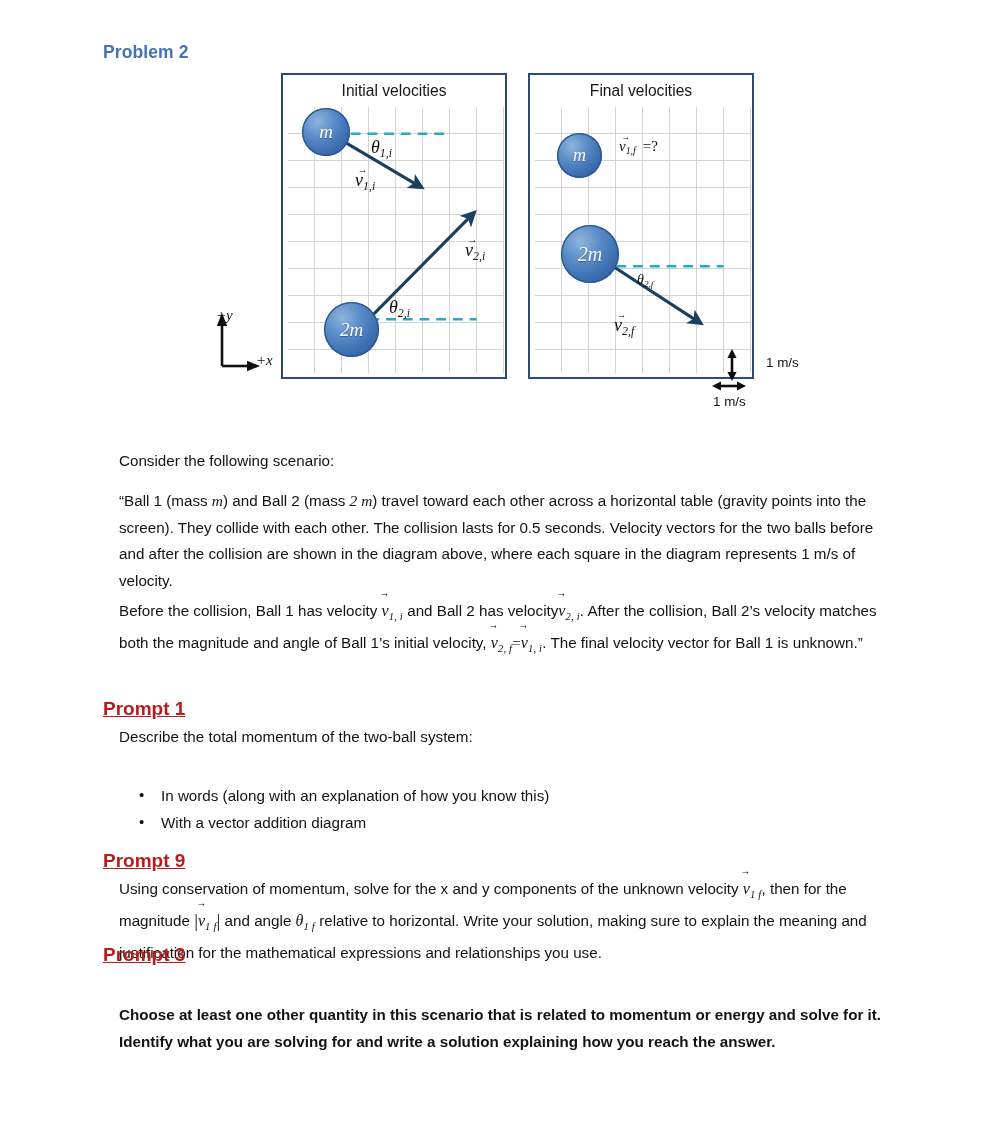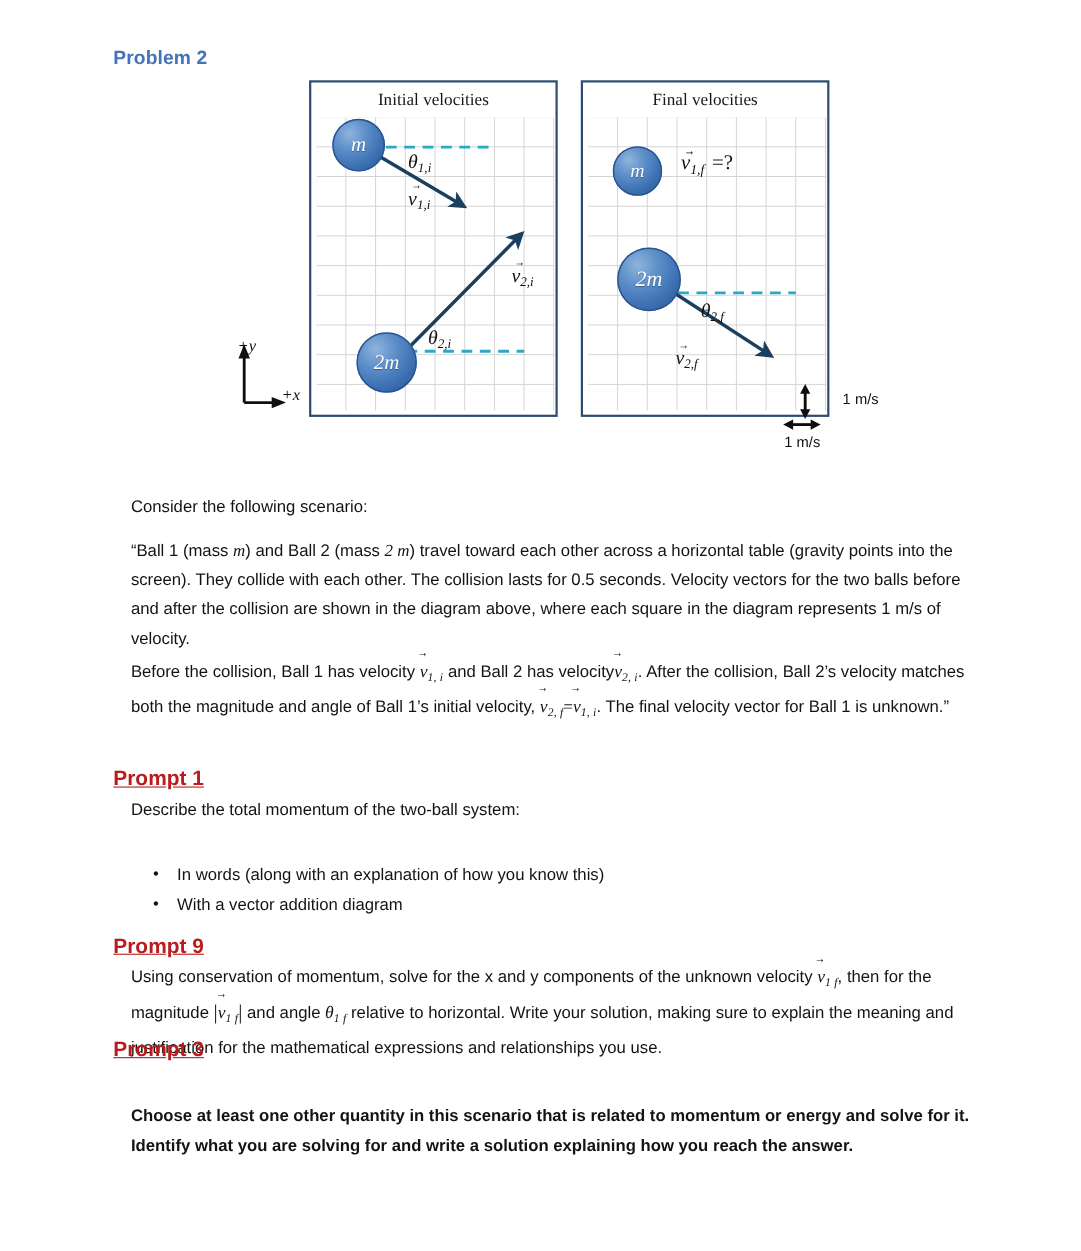--- a/index.html
+++ b/index.html
@@ -117,21 +117,21 @@
     background: #ffffff;
     box-sizing: border-box;
   }
   .panel-title {
     position: absolute;
     left: 0;
     width: 100%;
     text-align: center;
     font-size: 15.6px;
     color: #161616;
-    font-family: Liberation Serif, serif;
+    font-family: Liberation Sans, sans-serif;
   }
   .grid-area {
     position: absolute;
     overflow: hidden;
     background-image:
       linear-gradient(to right, #d4d4d4 1px, transparent 1px),
       linear-gradient(to bottom, #d4d4d4 1px, transparent 1px);
   }
   .ball {
     position: absolute;
@@ -237,21 +237,21 @@
       <div class="ball" style="left:19px; top:33px; width:48px; height:48px; font-size:19px;">
         <span>m</span>
       </div>
       <div class="ball" style="left:41px; top:227px; width:55px; height:55px; font-size:19px;">
         <span>2m</span>
       </div>
 
       <div class="lbl" style="left:88px; top:62px; font-size:18px;">
         <span>θ</span><span class="s">1,i</span>
       </div>
-      <div class="lbl" style="left:72px; top:95px; font-size:18px;margin-left:16px;">
+      <div class="lbl" style="left:72px; top:95px; font-size:18px;">
         <span class="vlbl">v</span><span class="s">1,i</span>
       </div>
       <div class="lbl" style="left:182px; top:165px; font-size:18px;">
         <span class="vlbl">v</span><span class="s">2,i</span>
       </div>
       <div class="lbl" style="left:106px; top:222px; font-size:18px;">
         <span>θ</span><span class="s">2,i</span>
       </div>
     </div>
 
@@ -271,24 +271,24 @@
         <line x1="86" y1="195" x2="166" y2="247" stroke="#1b3f5e" stroke-width="3.2" marker-end="url(#ah2)" stroke-linecap="round"></line>
       </svg>
 
       <div class="ball" style="left:27px; top:58px; width:45px; height:45px; font-size:18px;">
         <span>m</span>
       </div>
       <div class="ball" style="left:31px; top:150px; width:58px; height:58px; font-size:20px;">
         <span>2m</span>
       </div>
 
-      <div class="lbl" style="left:89px; top:63px; font-size:19px;">
+      <div class="lbl" style="left:89px; top:63px; font-size:15px;">
         <span class="vlbl">v</span><span class="s">1,f</span><span style="font-style:normal; padding-left:7px;">=?</span>
       </div>
-      <div class="lbl" style="left:107px; top:197px; font-size:18px;">
+      <div class="lbl" style="left:107px; top:197px; font-size:14px;">
         <span>θ</span><span class="s">2,f</span>
       </div>
       <div class="lbl" style="left:84px; top:240px; font-size:18px;">
         <span class="vlbl">v</span><span class="s">2,f</span>
       </div>
     </div>
 
     <div>
       <svg class="svg-layer" style="left:0;top:0;width:983px;height:430px;">
 

